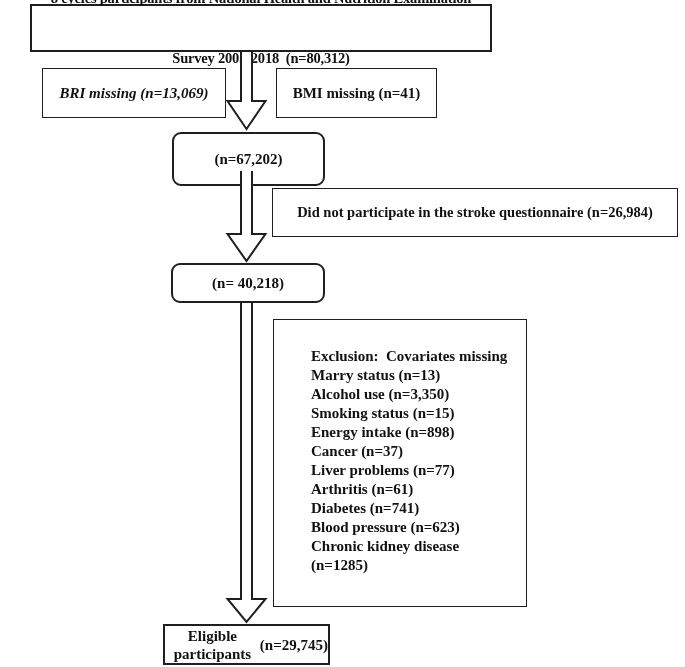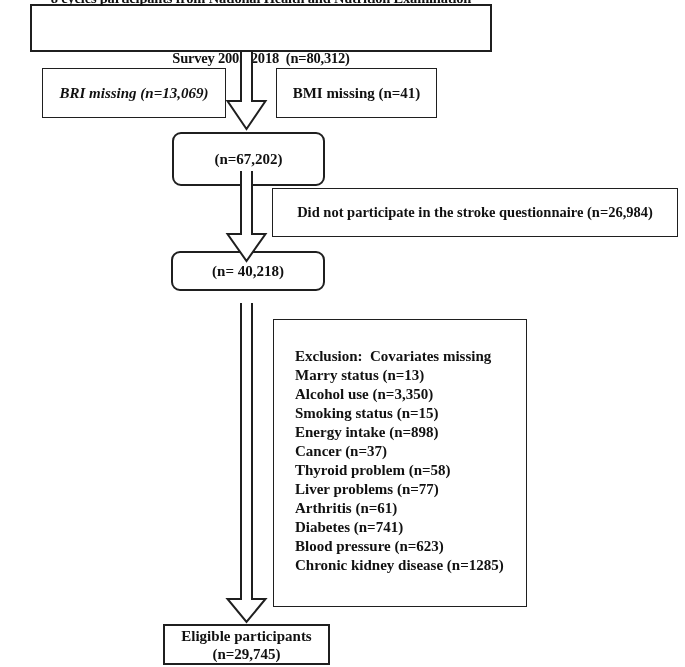--- a/index.html
+++ b/index.html
@@ -13,26 +13,26 @@
     text-align:center;
   }
   .thick{border-width:2px;}
   .rounded{border-radius:9px;border-width:2px;}
   .pre{white-space:pre-wrap;}
   #top-box{left:30px;top:4px;width:462px;height:48px;font-size:14.5px;line-height:20px;letter-spacing:-0.2px;}
   #bri-box{left:42px;top:68px;width:184px;height:50px;font-size:15px;font-style:italic;}
   #bmi-box{left:276px;top:68px;width:161px;height:50px;font-size:15px;}
   #n67-box{left:172px;top:132px;width:153px;height:54px;font-size:15px;}
   #dnp-box{left:272px;top:188px;width:406px;height:49px;font-size:14.5px;}
-  #n40-box{left:171px;top:251px;width:154px;height:40px;font-size:15px;}
+  #n40-box{left:171px;top:263px;width:154px;height:40px;font-size:15px;}
   #excl-box{left:273px;top:319px;width:254px;height:288px;align-items:flex-start;justify-content:flex-start;
     text-align:left;padding:27px 8px 0 21px;font-size:15px;line-height:19px;display:block;}
-  #excl-box .xline{white-space:pre-wrap;}
+  #excl-box .xline{white-space:pre-wrap;margin-left:16px;}
   #eligible-box{left:163px;top:624px;width:167px;height:41px;border-width:2.5px;
-    font-size:15px;line-height:18px;flex-direction:column;padding-top:1px;}
+    font-size:15px;line-height:18px;padding-top:1px;}
   #arrow-layer{position:absolute;left:0;top:0;width:685px;height:667px;pointer-events:none;}
 </style>
 </head>
 <body>
 
 <div id="stage">
 
   <div class="box thick pre" id="top-box">
     <div>
       <div>8 cycles participants from National Health and Nutrition Examination</div>
@@ -60,21 +60,20 @@
     <span class="pre">(n= 40,218)</span>
   </div>
 
   <div class="box" id="excl-box">
     <div class="xline">Exclusion:  Covariates missing</div>
     <div class="xline">Marry status (n=13)</div>
     <div class="xline">Alcohol use (n=3,350)</div>
     <div class="xline">Smoking status (n=15)</div>
     <div class="xline">Energy intake (n=898)</div>
     <div class="xline">Cancer (n=37)</div>
-    <div class="xline">Thyroid problem (n=58)</div>
     <div class="xline">Liver problems (n=77)</div>
     <div class="xline">Arthritis (n=61)</div>
     <div class="xline">Diabetes (n=741)</div>
     <div class="xline">Blood pressure (n=623)</div>
     <div class="xline">Chronic kidney disease (n=1285)</div>
   </div>
 
   <div class="box" id="eligible-box">
     <div>Eligible participants</div>
     <div>(n=29,745)</div>

